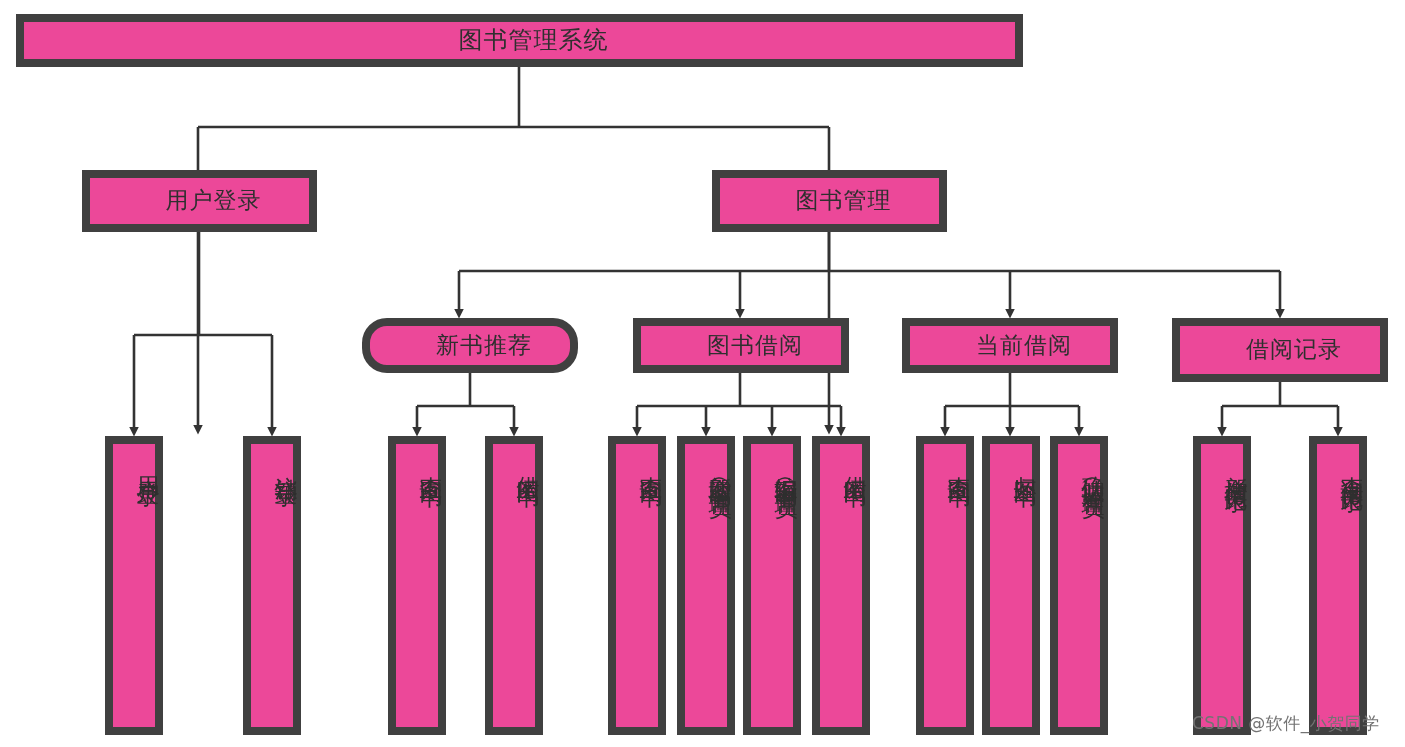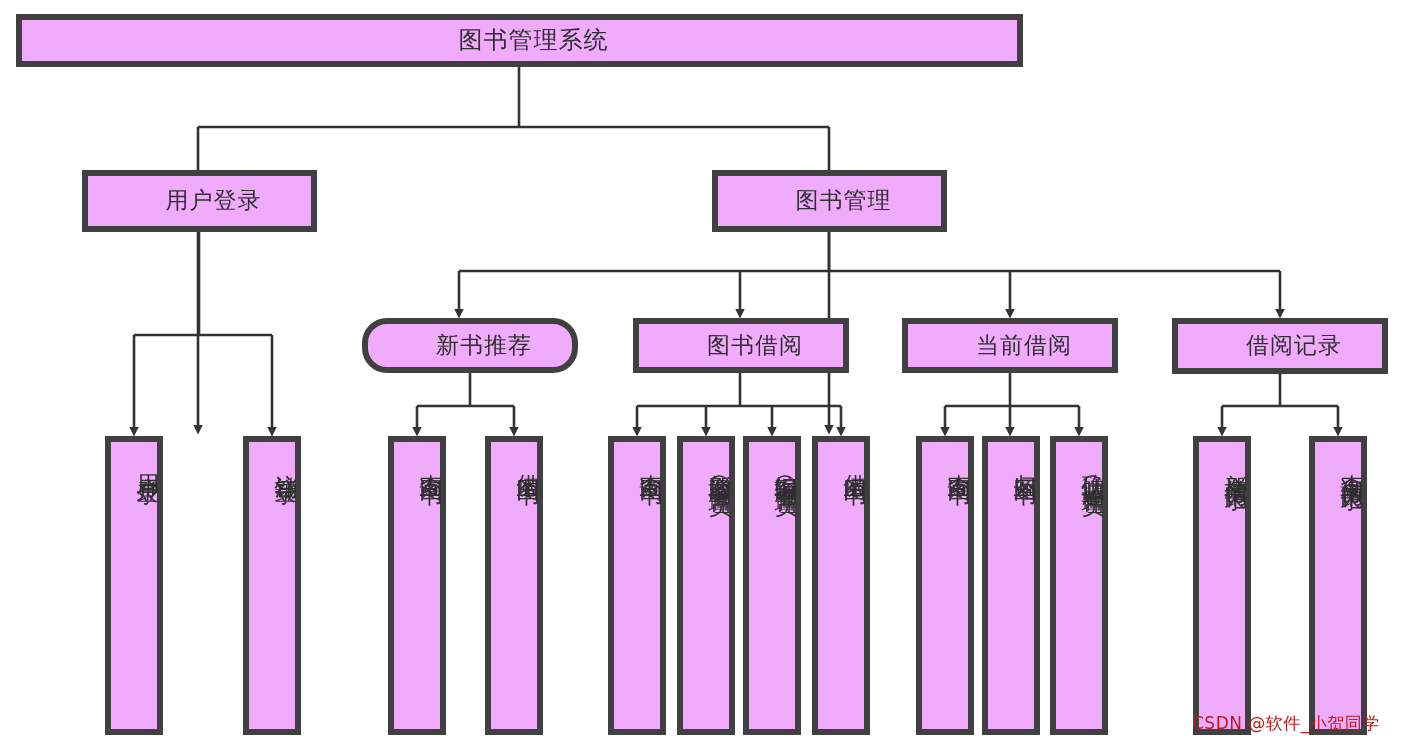--- a/index.html
+++ b/index.html
@@ -1,39 +1,39 @@
 <!DOCTYPE html>
 <html><head>
 <meta charset="utf-8">
 <title>图书管理系统 功能结构图</title>
 <style>
   html,body{margin:0;padding:0;background:#ffffff;}
   body{font-family:"DejaVu Sans","Liberation Sans",sans-serif;}
   #canvas{position:relative;width:1405px;height:747px;background:#ffffff;overflow:hidden;}
   svg.wires{position:absolute;left:0;top:0;width:1405px;height:747px;pointer-events:none;}
 
-  .node{position:absolute;box-sizing:border-box;background:#f0abfc;
-        border:6px solid #404040;display:flex;align-items:center;justify-content:center;padding-left:28px;}
+  .node{position:absolute;box-sizing:border-box;background:#ec4899;
+        border:8px solid #404040;display:flex;align-items:center;justify-content:center;padding-left:28px;}
   .node .lbl{color:#2f2f2f;line-height:1.18;white-space:nowrap;}
 
   
   .h-node .lbl{font-size:23px;letter-spacing:1px;}
   .root .lbl{font-size:24px;}
 
   
   .v-node{align-items:flex-start;justify-content:center;padding-top:14px;}
   .v-node .lbl{
      writing-mode:vertical-rl;
      text-orientation:upright;
      font-size:23px;
      letter-spacing:3px;
      white-space:nowrap;
      line-height:1;
   }
-  .watermark{position:absolute;color:#b91c1c;font-size:17px;white-space:nowrap;
+  .watermark{position:absolute;color:#737373;font-size:17px;white-space:nowrap;
              letter-spacing:0.5px;}
 </style>
 </head>
 <body>
 
 <div id="canvas">
 
   <svg class="wires" viewBox="0 0 1405 747" xmlns="http://www.w3.org/2000/svg">
     <defs>
       <marker id="arw" markerWidth="12" markerHeight="12" refX="1.5" refY="5" orient="auto" markerUnits="userSpaceOnUse">
@@ -97,21 +97,21 @@
 
   <div class="node h-node" style="left:362px;top:318px;width:216px;height:55px;border-radius:25px;">
     <span class="lbl">新书推荐</span>
   </div>
   <div class="node h-node" style="left:902px;top:318px;width:216px;height:55px;">
     <span class="lbl">当前借阅</span>
   </div>
   <div class="node h-node" style="left:633px;top:318px;width:216px;height:55px;">
     <span class="lbl">图书借阅</span>
   </div>
-  <div class="node h-node" style="left:1172px;top:318px;width:216px;height:56px;">
+  <div class="node h-node" style="left:1172px;top:318px;width:216px;height:64px;">
     <span class="lbl">借阅记录</span>
   </div>
 
   <div class="node v-node" style="left:105px;top:436px;width:58px;height:299px;">
     <span class="lbl">用户登录</span>
   </div>
   <div class="node v-node" style="left:243px;top:436px;width:58px;height:299px;">
     <span class="lbl">注销登录</span>
   </div>
 

